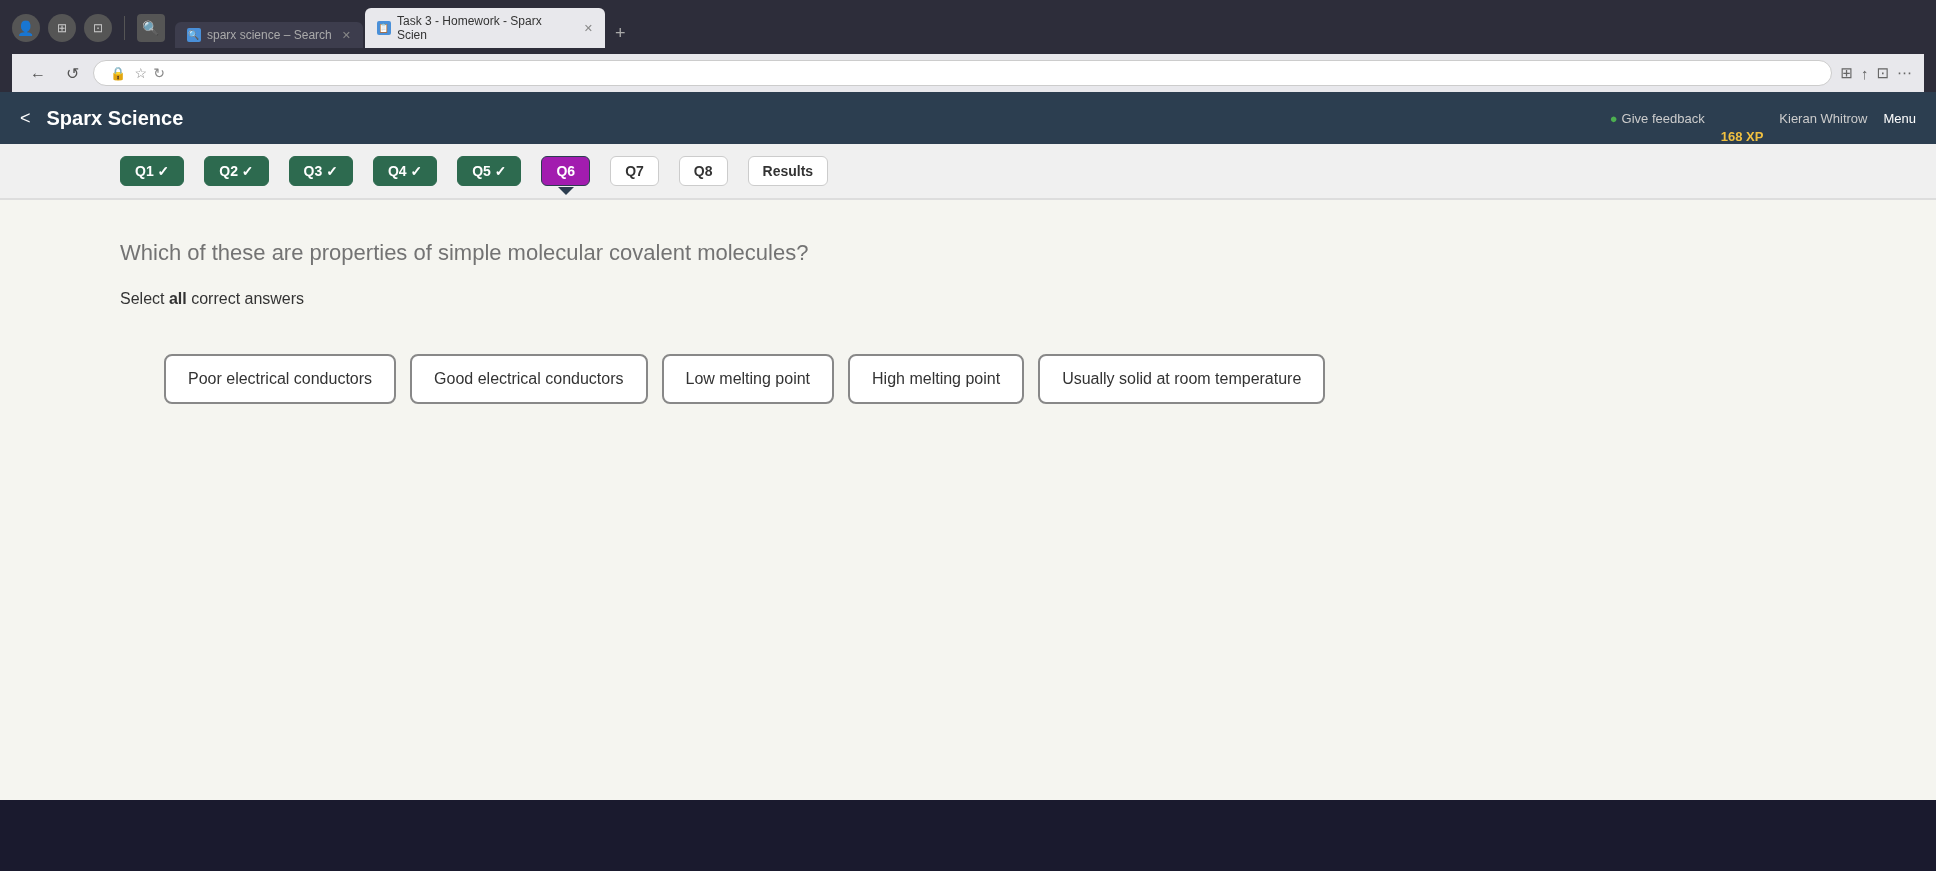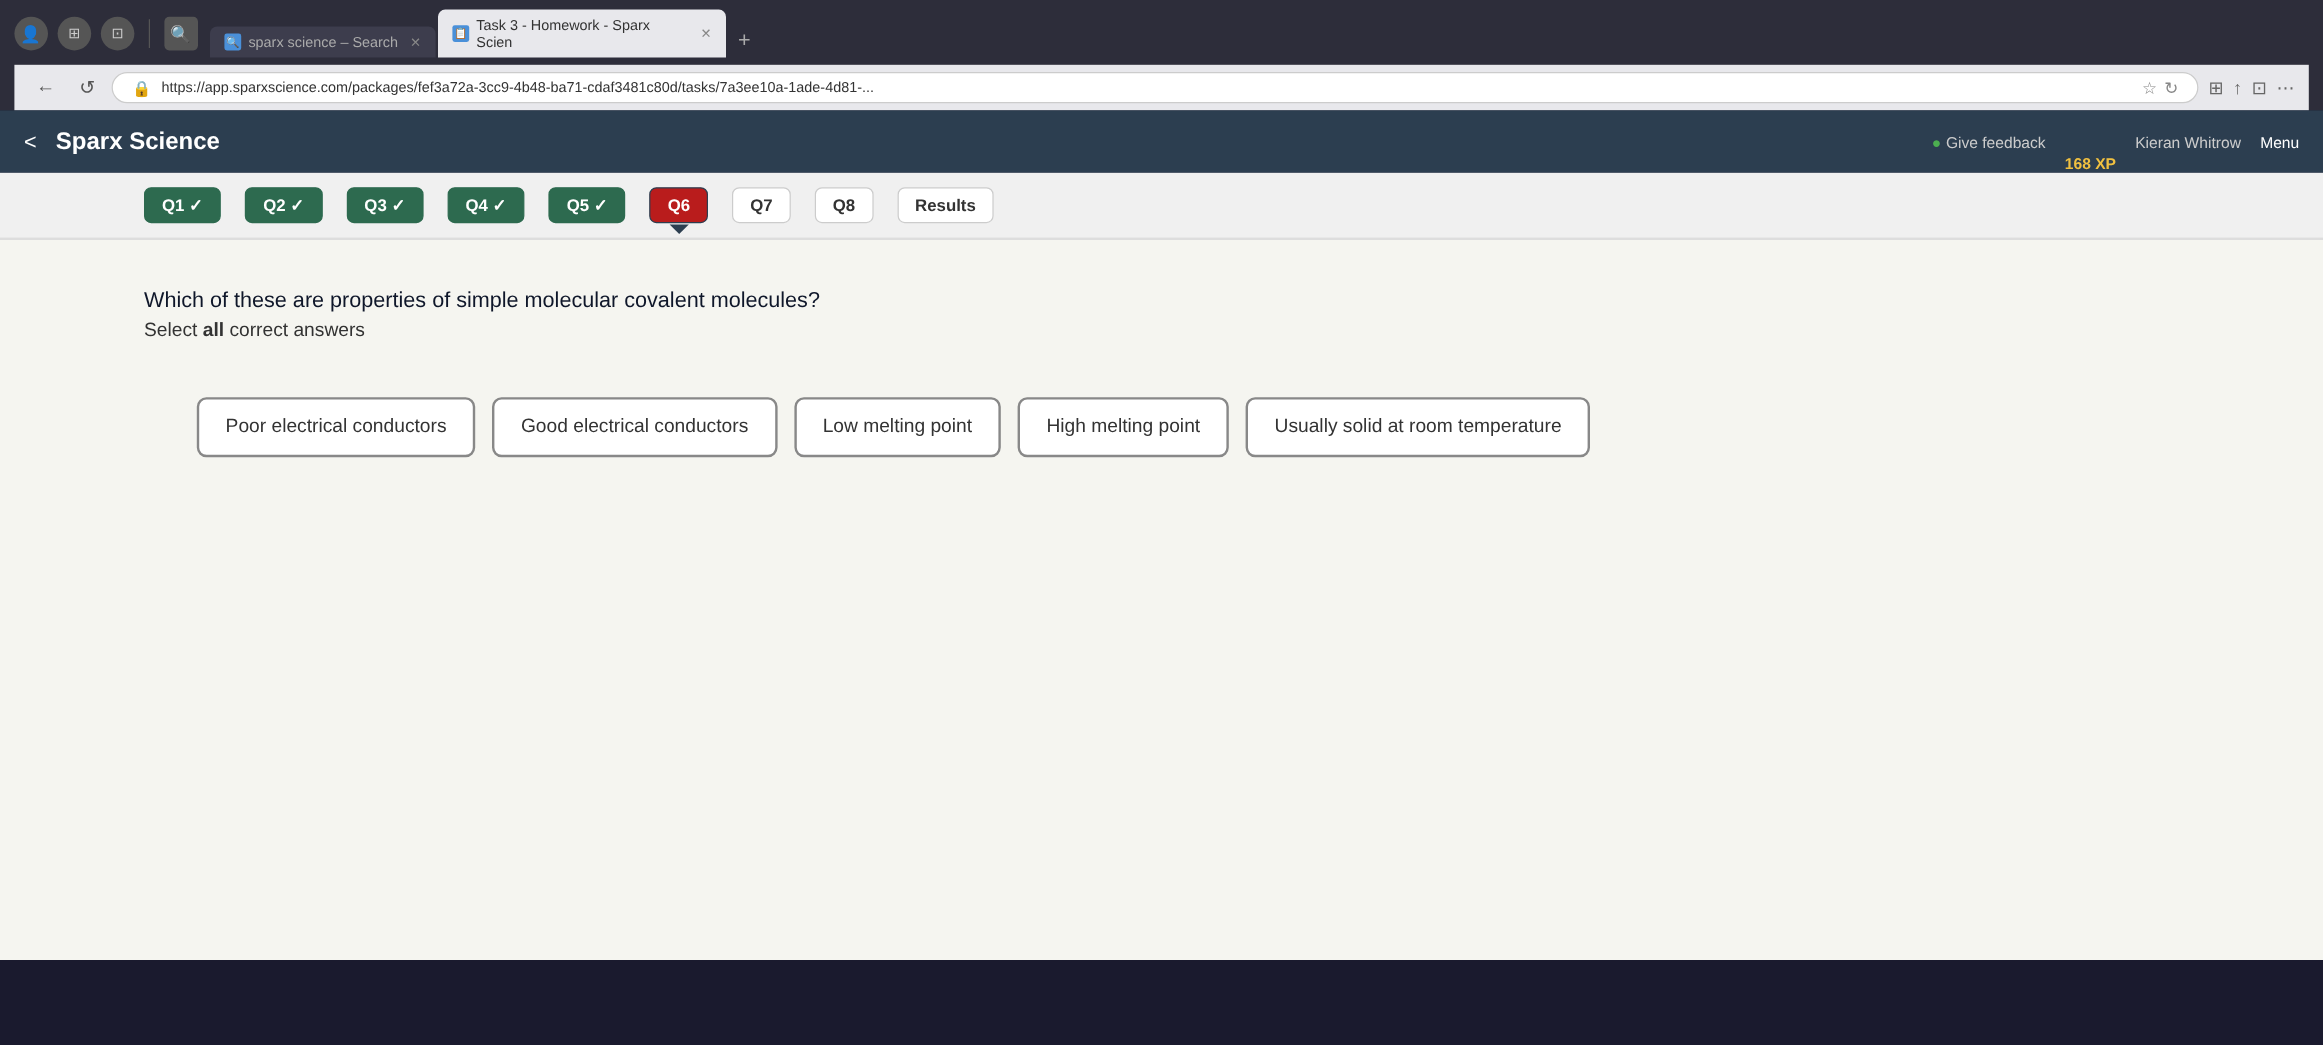--- a/index.html
+++ b/index.html
@@ -230,21 +230,21 @@
       border: 1px solid #ccc;
     }
 
     .q-tab.completed {
       background: #2d6a4f;
       color: white;
       border-color: #2d6a4f;
     }
 
     .q-tab.active {
-      background: #b91c1c;
+      background: #a21caf;
       color: white;
       border-color: #2c3e50;
       position: relative;
     }
 
     .q-tab.active::after {
       content: '';
       position: absolute;
       bottom: -10px;
       left: 50%;
@@ -260,23 +260,23 @@
     }
 
     
     .main-content {
       background: #f5f5f0;
       min-height: 600px;
       padding: 40px 120px;
     }
 
     .question-text {
-      font-size: 18px;
-      color: #0f172a;
-      margin-bottom: 6px;
+      font-size: 22px;
+      color: #737373;
+      margin-bottom: 24px;
       font-weight: 400;
     }
 
     .select-label {
       font-size: 16px;
       color: #333;
       margin-bottom: 46px;
     }
 
     .select-label strong {
@@ -328,21 +328,20 @@
       </div>
       <button class="tab-add">+</button>
     </div>
   </div>
 
   <div class="address-bar-row">
     <button class="nav-btn">←</button>
     <button class="nav-btn">↺</button>
     <div class="address-bar">
       <span>🔒</span>
-      <span class="address-bar-text">https://app.sparxscience.com/packages/fef3a72a-3cc9-4b48-ba71-cdaf3481c80d/tasks/7a3ee10a-1ade-4d81-...</span>
       <div class="address-bar-icons">
         <span>☆</span>
         <span>↻</span>
       </div>
     </div>
     <div class="browser-toolbar-icons">
       <span>⊞</span>
       <span>↑</span>
       <span>⊡</span>
       <span>⋯</span>

